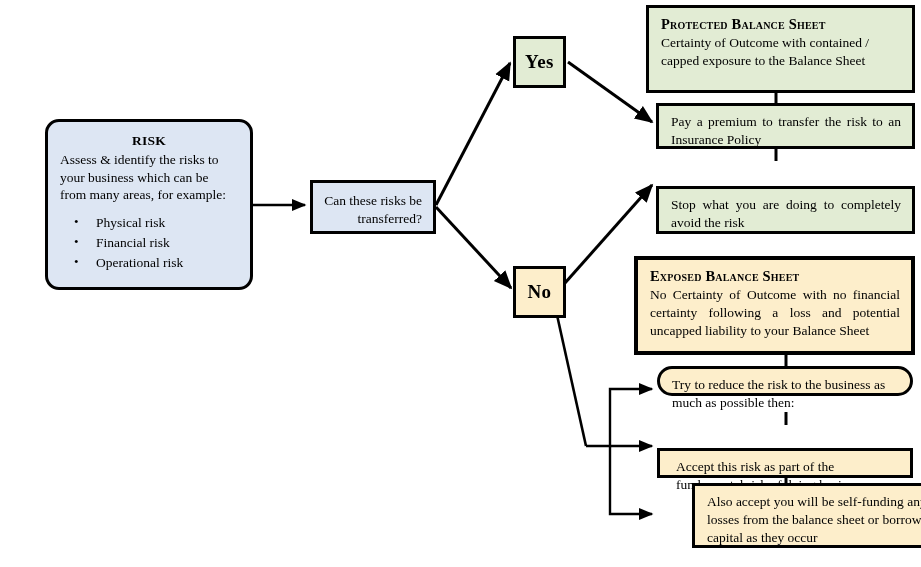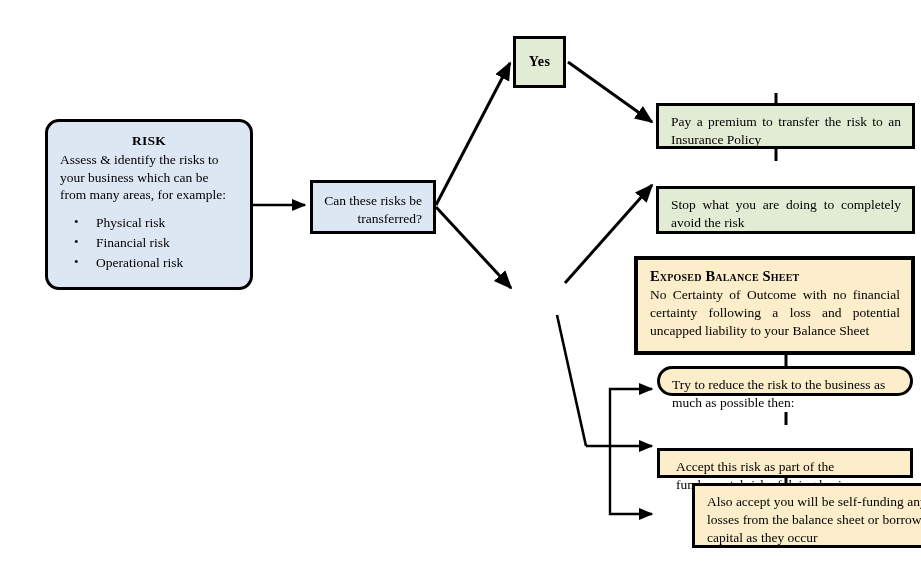--- a/index.html
+++ b/index.html
@@ -67,21 +67,21 @@
     padding: 9px 11px;
     font-size: 13.5px;
     text-align: right;
   }
   .node-yesno {
     background: #e2ecd4;
     display: flex;
     align-items: center;
     justify-content: center;
     font-weight: bold;
-    font-size: 14px;
+    font-size: 19px;
     letter-spacing: 0.5px;
   }
   .node-no {
     background: #fdeecb;
   }
   .node-green {
     background: #e2ecd4;
     padding: 7px 11px 7px 12px;
     font-size: 13.5px;
   }
@@ -157,21 +157,28 @@
   </div>
 
   <div class="node node-decision" style="left:310px; top:180px; width:126px; height:54px;">
     <span>Can these risks be transferred?</span>
   </div>
 
   <div class="node node-yesno" style="left:513px; top:36px; width:53px; height:52px;">
     <span>Yes</span>
   </div>
 
-
+  <div class="node node-yesno node-no" style="left:513px; top:266px; width:53px; height:52px;">
+    <span>No</span>
+  </div>
+
+  <div class="node node-green" style="left:646px; top:5px; width:269px; height:88px;">
+    <div class="head-caps">Protected Balance Sheet</div>
+    <div class="leftalign">Certainty of Outcome with contained / capped exposure to the Balance Sheet</div>
+  </div>
 
   <div class="node node-green" style="left:656px; top:103px; width:259px; height:46px;">
     <div class="justify">Pay a premium to transfer the risk to an Insurance Policy</div>
   </div>
 
   <div class="node node-green" style="left:656px; top:161px; width:259px; height:48px;margin-top:25px;">
     <div class="justify">Stop what you are doing to completely avoid the risk</div>
   </div>
 
   <div class="node node-cream thickbox" style="left:634px; top:256px; width:281px; height:99px;">

